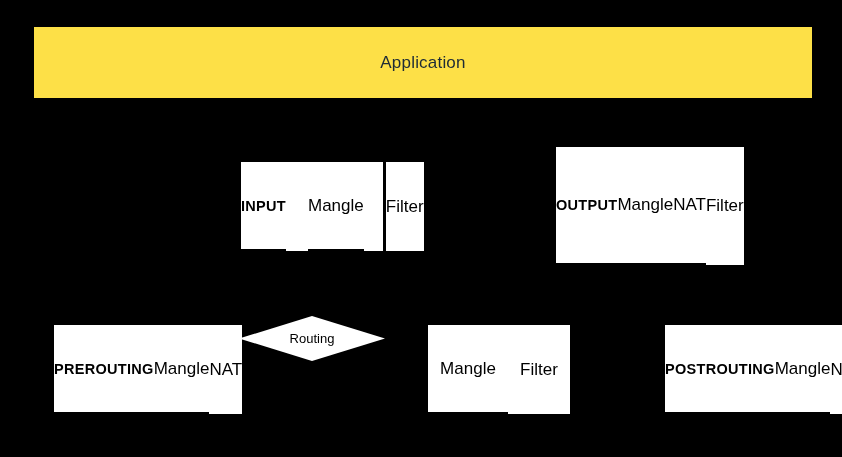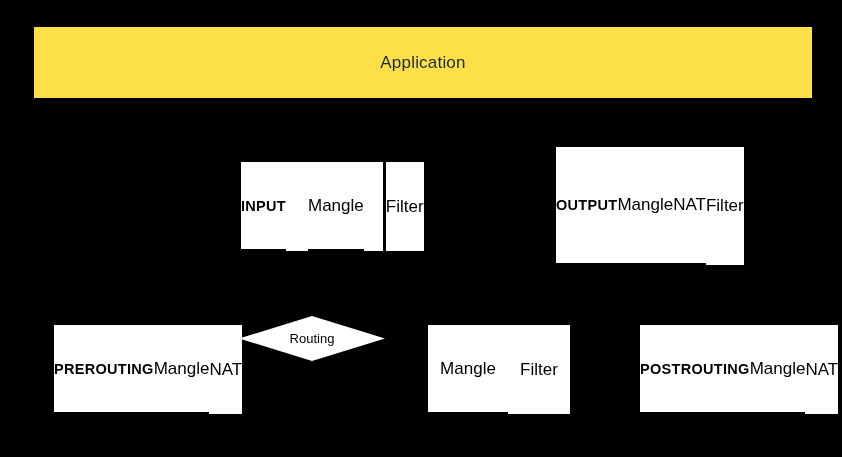--- a/index.html
+++ b/index.html
@@ -62,21 +62,21 @@
     font-weight: bold;
     font-size: 14.5px;
     letter-spacing: 0.3px;
   }
 
   
   #chain-input      { left: 239px; top: 160px; width: 146px; height: 93px; gap: 22px; }
   #chain-output     { left: 554px; top: 145px; width: 146px; height: 122px; }
   #chain-prerouting { left: 52px;  top: 323px; width: 146px; height: 93px; }
   #chain-forward    { left: 426px; top: 323px; width: 146px; height: 93px; }
-  #chain-postrouting{ left: 638px; top: 323px; width: 146px; height: 93px; text-align: right; }
+  #chain-postrouting{ left: 663px; top: 323px; width: 146px; height: 93px; text-align: right; }
 
   
   .diamond-wrap {
     position: absolute;
     left: 239px;
     top: 316px;
     width: 146px;
     height: 45px;
   }
   .diamond-shape {

